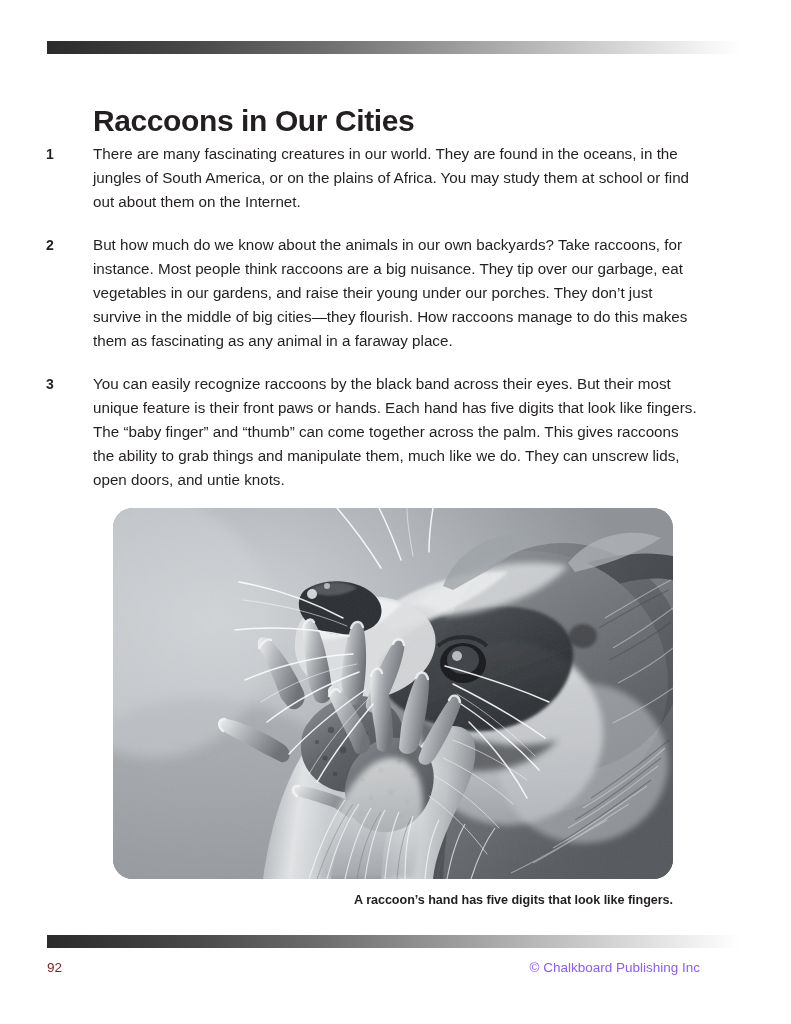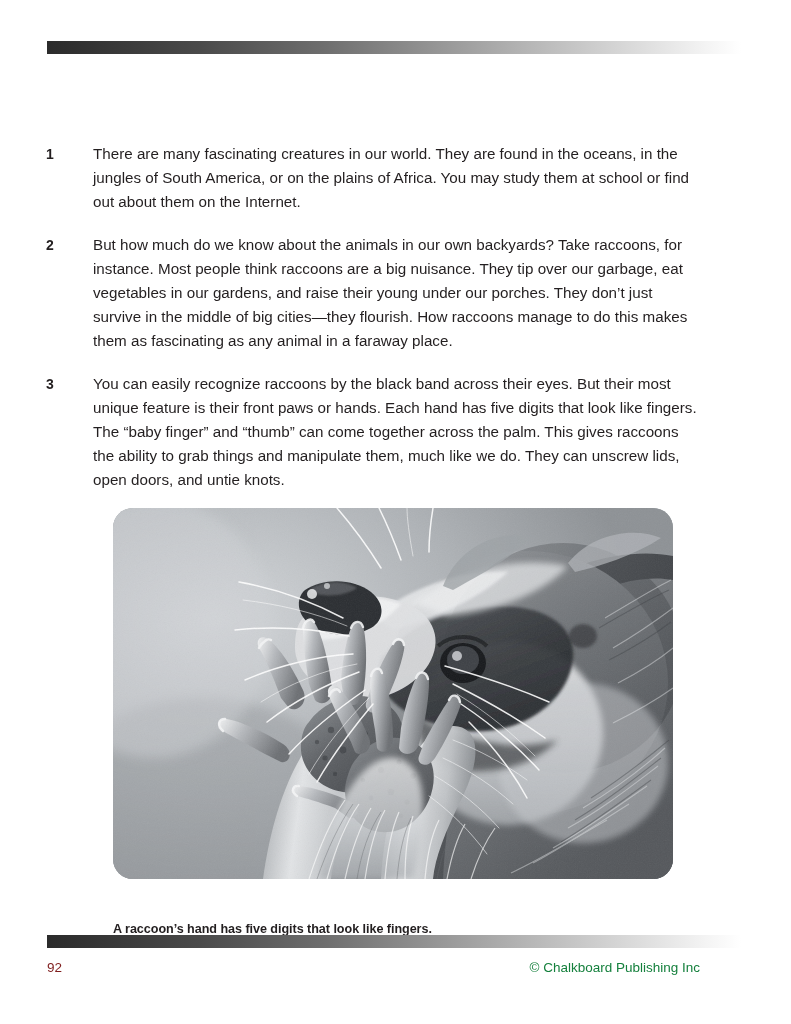--- a/index.html
+++ b/index.html
@@ -104,52 +104,52 @@
     overflow: hidden;
     background: #9a9fa4;
   }
   .photo svg { display: block; width: 100%; height: 100%; }
 
   .caption {
     position: absolute;
     left: 113px;
     top: 893px;
     width: 560px;
-    text-align: left;
+    text-align: right;
     font-size: 12.6px;
     font-weight: bold;
     letter-spacing: -0.05px;
     color: #231f20;
-    margin-top: 29px;
   }
 
   
   .footer-page-number {
     position: absolute;
     left: 47px;
     top: 960px;
     font-size: 13.5px;
     color: #7f1d1d;
   }
   .footer-copyright {
     position: absolute;
     right: 91px;
     top: 960px;
     font-size: 13.5px;
-    color: #15803d;
+    color: #8b5cf6;
     white-space: nowrap;
   }
 </style>
 </head>
 <body>
 
 <div class="page">
 
   <div class="rule rule-top"></div>
 
+  <h1 class="title">Raccoons in Our Cities</h1>
 
   <div class="body-block">
 
     <div class="para">
       <span class="para-num">1</span>
       <span class="para-text">There are many fascinating creatures in our world. They are found in the oceans, in the jungles of South America, or on the plains of Africa. You may study them at school or find out about them on the Internet.</span>
     </div>
 
     <div class="para">
       <span class="para-num">2</span>

